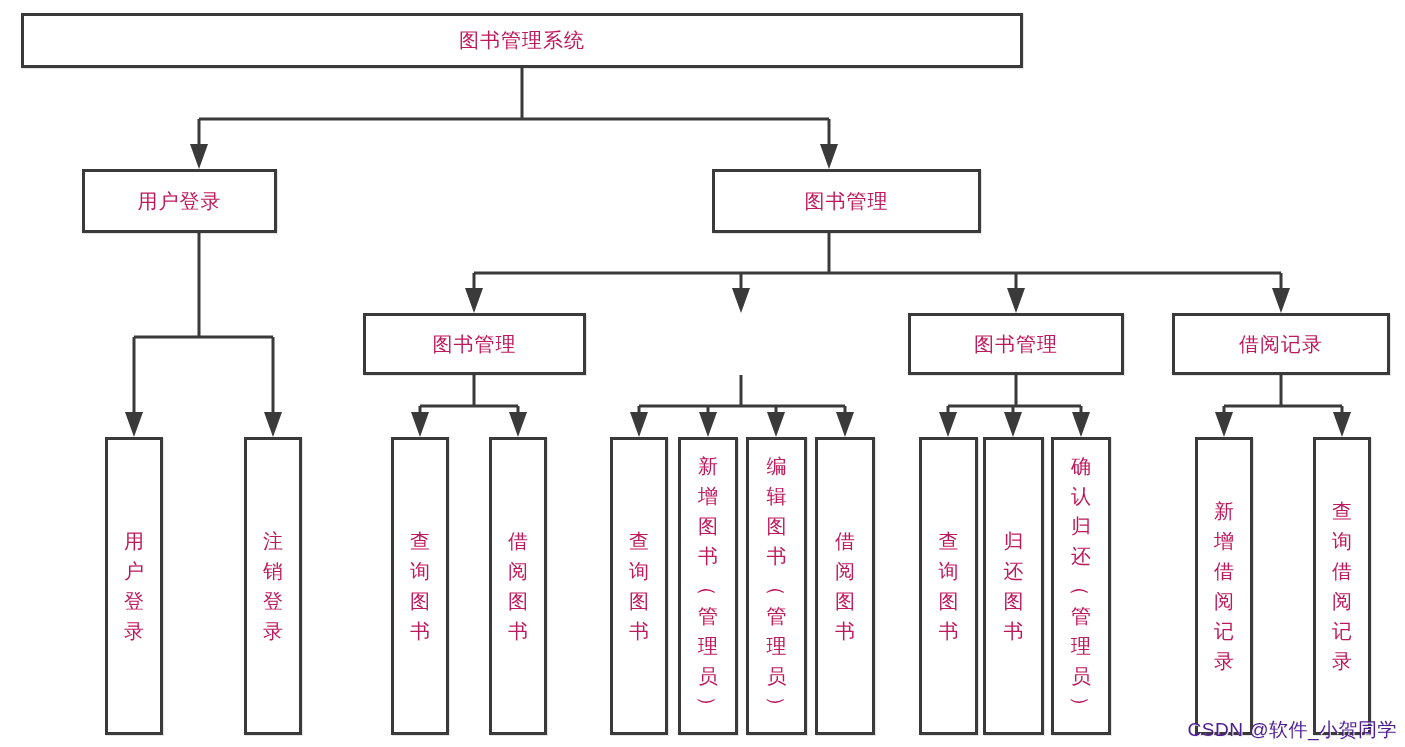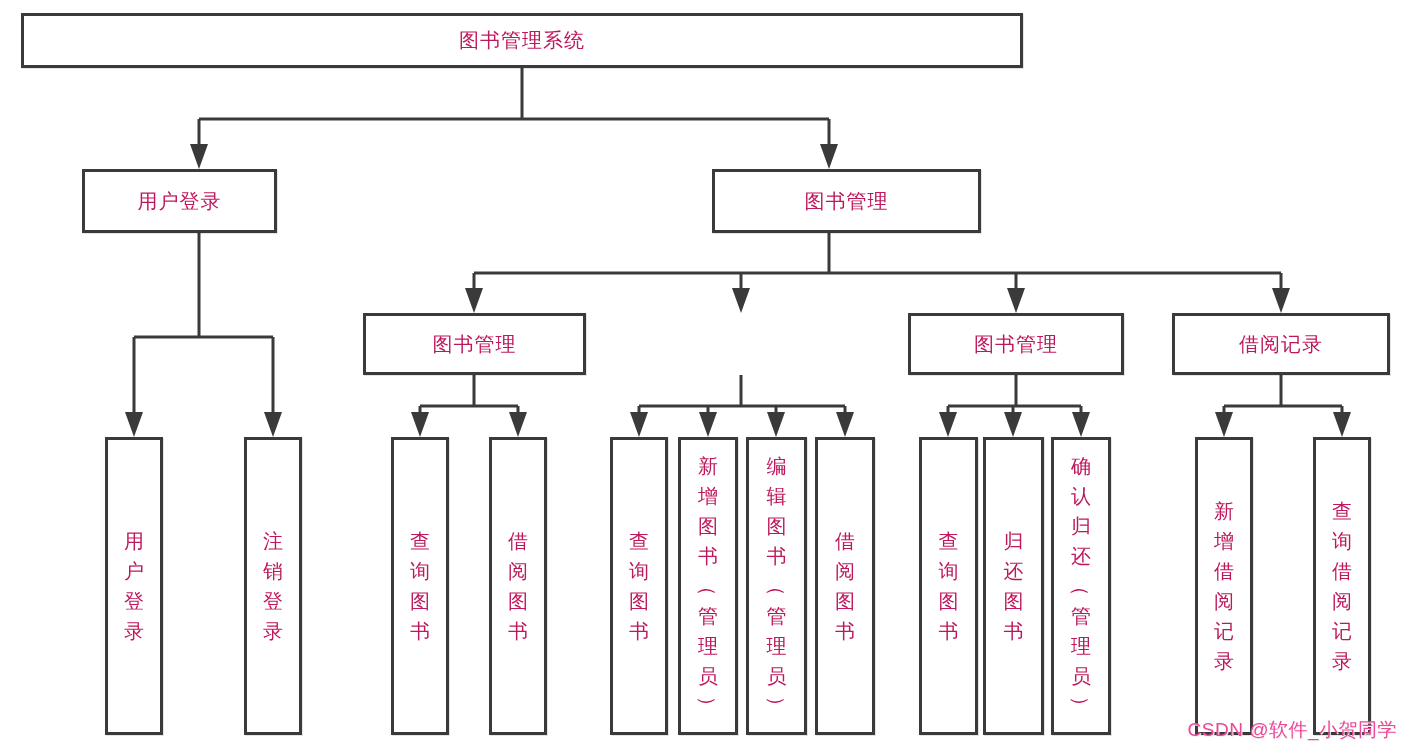--- a/index.html
+++ b/index.html
@@ -39,21 +39,21 @@
     line-height: 30px;
     width: 100%;
     text-align: center;
   }
   .vchar.rot { transform: rotate(90deg); }
   #watermark {
     position: absolute;
     right: 8px;
     bottom: 4px;
     font-size: 19px;
-    color: #ec4899;
+    color: #4c1d95;
     text-shadow: 1px 1px 0 #f2f2f2;
     letter-spacing: 0.5px;
     white-space: nowrap;
   }
 </style>
 </head>
 <body>
 
 <div id="canvas">
 

